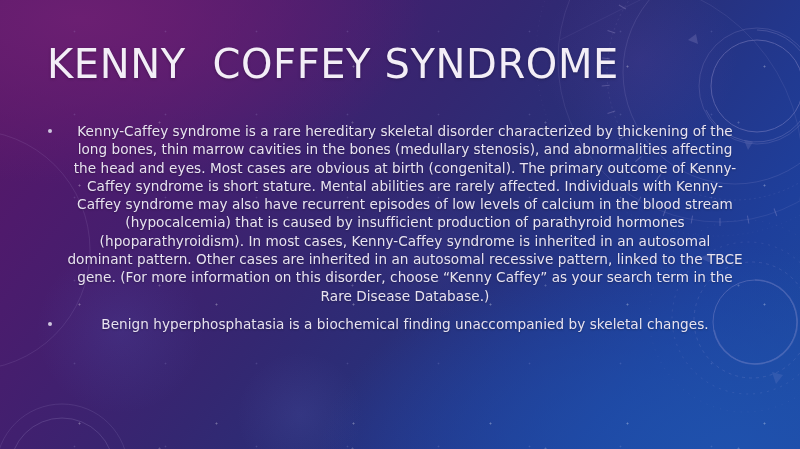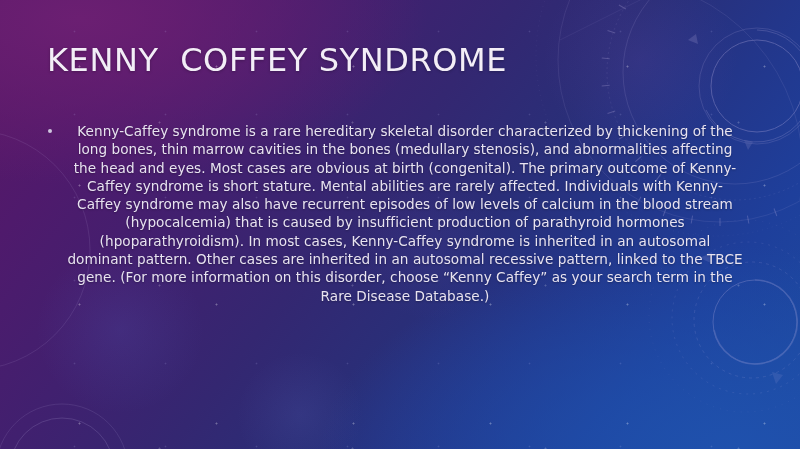--- a/index.html
+++ b/index.html
@@ -59,21 +59,21 @@
   .decor {
     position: absolute;
     inset: 0;
     pointer-events: none;
   }
 
   .title {
     position: absolute;
     left: 47px;
     top: 41px;
-    font-size: 32px;
+    font-size: 40px;
     font-weight: 400;
     letter-spacing: 0.6px;
     color: #f3eef7;
     white-space: pre;
     text-shadow: 0 1px 3px rgba(0,0,0,.25);
     text-align: right;
   }
 
   .body {
     position: absolute;
@@ -192,15 +192,19 @@
 
   <div class="title">KENNY  COFFEY SYNDROME</div>
 
   <div class="body">
 
     <div class="bullet-row">
       <span class="bullet-dot"></span>
       <div class="bullet-text">Kenny-Caffey syndrome is a rare hereditary skeletal disorder characterized by thickening of the long bones, thin marrow cavities in the bones (medullary stenosis), and abnormalities affecting the head and eyes. Most cases are obvious at birth (congenital). The primary outcome of Kenny-Caffey syndrome is short stature. Mental abilities are rarely affected. Individuals with Kenny-Caffey syndrome may also have recurrent episodes of low levels of calcium in the blood stream (hypocalcemia) that is caused by insufficient production of parathyroid hormones (hpoparathyroidism). In most cases, Kenny-Caffey syndrome is inherited in an autosomal dominant pattern. Other cases are inherited in an autosomal recessive pattern, linked to the TBCE gene. (For more information on this disorder, choose “Kenny Caffey” as your search term in the Rare Disease Database.)</div>
     </div>
 
+    <div class="bullet-row">
+      <span class="bullet-dot"></span>
+      <div class="bullet-text">Benign hyperphosphatasia is a biochemical finding unaccompanied by skeletal changes.</div>
+    </div>
 
   </div>
 </div>
 
 </body></html>

